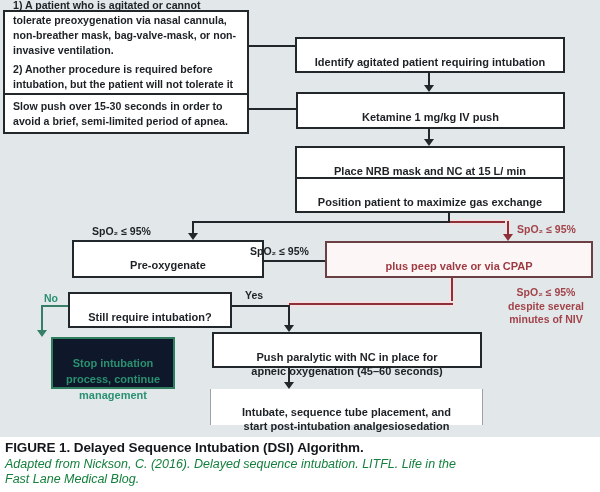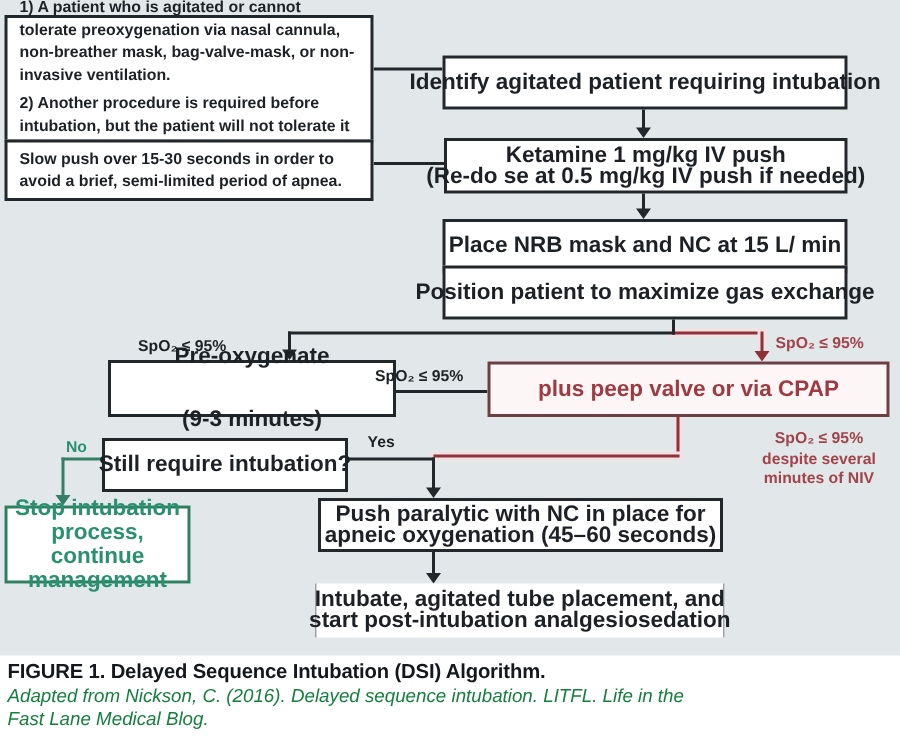--- a/index.html
+++ b/index.html
@@ -4,33 +4,33 @@
 <style>
   html,body { margin:0; padding:0; }
   body { font-family:"Liberation Sans","DejaVu Sans",sans-serif; }
   #fig {
     position:relative; width:600px; height:492px;
     background:#e2e8ea; overflow:hidden;
   }
   .box {
     position:absolute; box-sizing:border-box;
     background:#ffffff; border:2px solid #22272b; color:#1d2125;
-    display:flex; flex-direction:column; align-items:center; justify-content:center;
-    text-align:center; font-weight:700; font-size:15px; line-height:14px;
+    display:flex; flex-direction:column; align-items:center; 
+    text-align:center; font-weight:700; font-size:11px; line-height:14px;
     z-index:3; padding:16px 4px;
   }
   .box .ln { display:block; white-space:nowrap; }
   .note {
     align-items:flex-start; text-align:left; justify-content:center;
     padding:3px 8px; line-height:15px; font-size:10.6px;
   }
   .note p { margin:0 0 4px 0; }
   .note p:last-child { margin:0; }
   .red-box  { border-color:#6b4045; background:#fdf6f6; color:#9e3a41; }
-  .green-box{ border-color:#2f7e5f; background:#ffffff; color:#2a9170; line-height:16px; }
+  .green-box{ border-color:#2f7e5f; background:#0f172a; color:#2a9170; line-height:16px;margin-left:48px; }
   .plain-box{ border:none; border-left:1px solid #9aa2a8; border-right:1px solid #9aa2a8; }
   .line { position:absolute; background:#22272b; z-index:2; }
   .line.red { background:#8f3038; box-shadow:0 0 0 2px #f2e1e2; z-index:1; }
   .line.green { background:#35real no; }
   .line.green { background:#357f66; }
   .arr { position:absolute; width:0; height:0; z-index:2; }
   .arr.down { border-left:5px solid transparent; border-right:5px solid transparent; border-top:7px solid #22272b; }
   .arr.left { border-top:5px solid transparent; border-bottom:5px solid transparent; border-right:7px solid #22272b; }
   .arr.redh  { border-top-color:#8f3038; }
   .arr.greenh{ border-top-color:#357f66; }
@@ -103,21 +103,20 @@
   <div class="box note" style="left:3px;top:93px;width:246px;height:41px;">
     <p>Slow push over 15-30 seconds in order to avoid a brief, semi-limited period of apnea.</p>
   </div>
 
   <div class="box" style="left:295px;top:37px;width:270px;height:20px;">
     <span class="ln">Identify agitated patient requiring intubation</span>
   </div>
 
   <div class="box" style="left:296px;top:92px;width:269px;height:37px;">
     <span class="ln">Ketamine 1 mg/kg IV push</span>
-    <span class="ln">(Re-do se at 0.5 mg/kg IV push if needed)</span>
   </div>
 
   <div class="box" style="left:295px;top:146px;width:270px;height:19px;">
     <span class="ln">Place NRB mask and NC at 15 L/ min</span>
   </div>
 
   <div class="box" style="left:295px;top:177px;width:270px;height:20px;">
     <span class="ln">Position patient to maximize gas exchange</span>
   </div>
 
@@ -137,21 +136,21 @@
   <div class="box green-box" style="left:3px;top:337px;width:124px;height:52px;">
     <span>Stop intubation process, continue management</span>
   </div>
 
   <div class="box" style="left:212px;top:332px;width:270px;height:36px;">
     <span class="ln">Push paralytic with NC in place for</span>
     <span class="ln">apneic oxygenation (45–60 seconds)</span>
   </div>
 
   <div class="box plain-box" style="left:210px;top:389px;width:273px;height:36px;">
-    <span class="ln">Intubate, agitated tube placement, and</span>
+    <span class="ln">Intubate, sequence tube placement, and</span>
     <span class="ln">start post-intubation analgesiosedation</span>
   </div>
 
   <div class="lbl" style="left:92px;top:225px;">SpO₂ ≤ 95%</div>
   <div class="lbl" style="left:250px;top:245px;">SpO₂ ≤ 95%</div>
   <div class="lbl red" style="left:517px;top:223px;">SpO₂ ≤ 95%</div>
   <div class="lbl red multi" style="left:500px;top:286px;width:92px;">
     <div>SpO₂ ≤ 95%</div>
     <div>despite several</div>
     <div>minutes of NIV</div>

